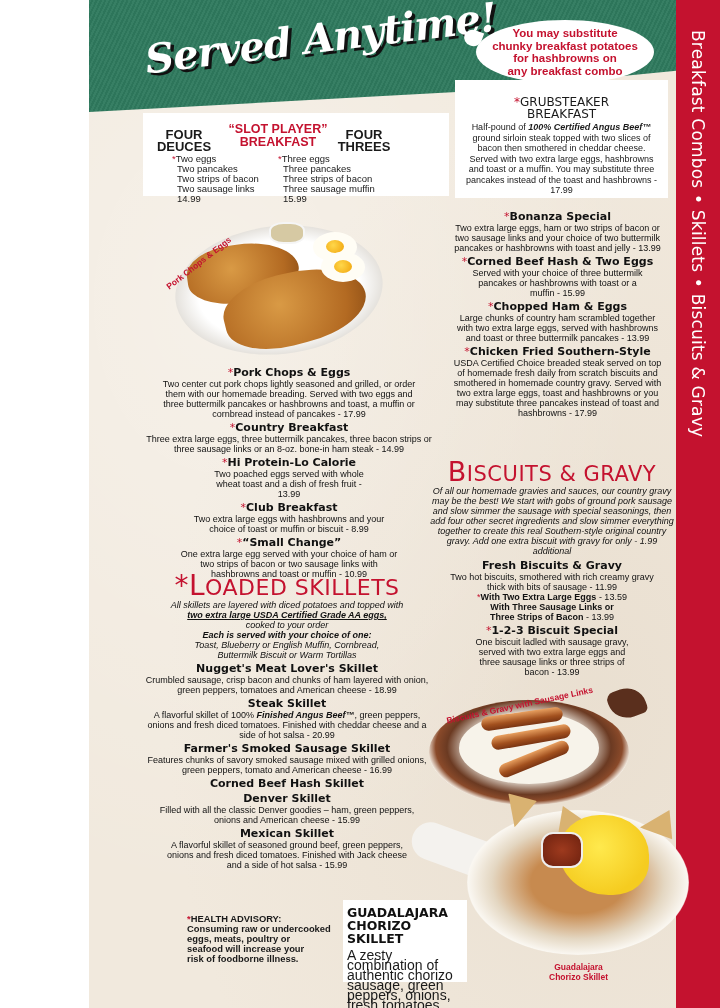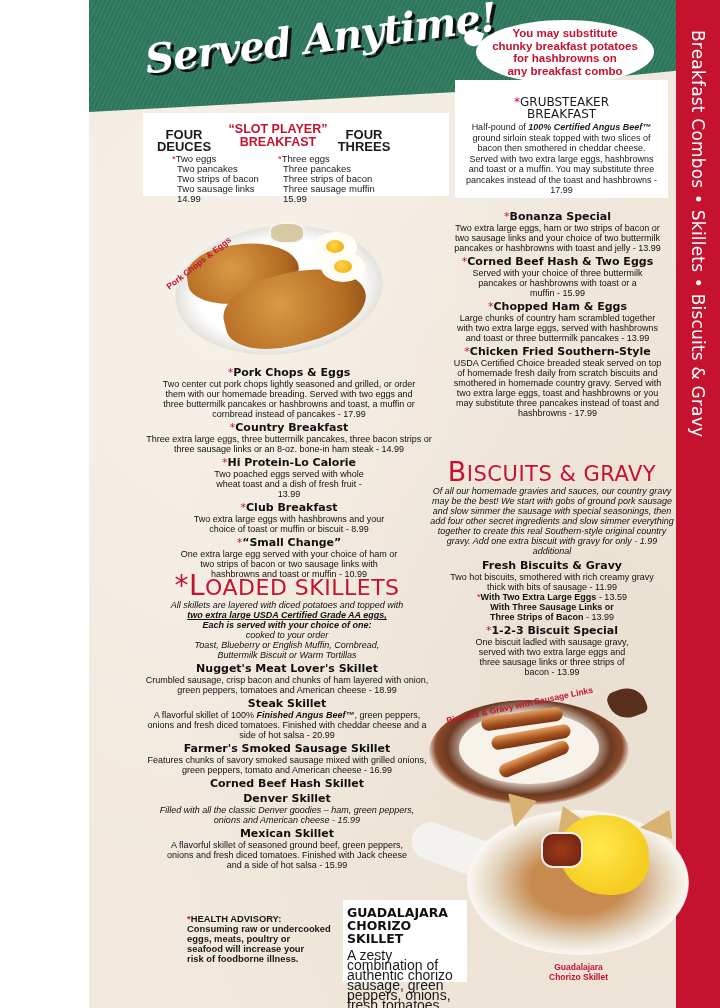--- a/index.html
+++ b/index.html
@@ -247,43 +247,43 @@
     <div class="sausage" style="left:392px;top:712px;width:82px;transform:rotate(-8deg);"></div>
     <div class="sausage" style="left:402px;top:730px;width:80px;transform:rotate(-10deg);"></div>
     <div class="sausage" style="left:408px;top:752px;width:74px;transform:rotate(-22deg);"></div>
     <div class="photo-label" style="left:356px;top:700px;transform:rotate(-12deg);">Biscuits &amp; Gravy with Sausage Links</div>
   </div>
 
   <div class="block" style="left:48px; top:574px; width:300px;">
     <div class="section-head loaded-head"><span class="big">*</span><span class="big">L</span><span>OADED SKILLETS</span></div>
     <div class="item-desc ital">All skillets are layered with diced potatoes and topped with</div>
     <div class="item-desc under">two extra large USDA Certified Grade AA eggs,</div>
+    <div class="item-desc ital">cooked to your order</div>
     <div class="item-desc ital red" style="font-weight:bold;">Each is served with your choice of one:</div>
-    <div class="item-desc ital">cooked to your order</div>
     <div class="item-desc ital">Toast, Blueberry or English Muffin, Cornbread,</div>
     <div class="item-desc ital" style="margin-bottom:3px;">Buttermilk Biscuit or Warm Tortillas</div>
 
     <div class="menu-item">
       <div class="item-title"><b>Nugget's Meat Lover's Skillet</b></div>
       <div class="item-desc">Crumbled sausage, crisp bacon and chunks of ham layered with onion, green peppers, tomatoes and American cheese - 18.99</div>
     </div>
     <div class="menu-item">
       <div class="item-title"><b>Steak Skillet</b></div>
       <div class="item-desc" style="padding:0 10px;"><span>A flavorful skillet of 100% </span><b><i>Finished Angus Beef™</i></b><span>, green peppers, onions and fresh diced tomatoes. Finished with cheddar cheese and a side of hot salsa - 20.99</span></div>
     </div>
     <div class="menu-item">
       <div class="item-title"><b>Farmer's Smoked Sausage Skillet</b></div>
       <div class="item-desc">Features chunks of savory smoked sausage mixed with grilled onions, green peppers, tomato and American cheese - 16.99</div>
     </div>
     <div class="menu-item">
       <div class="item-title"><b>Corned Beef Hash Skillet</b></div>
     </div>
     <div class="menu-item">
       <div class="item-title"><b>Denver Skillet</b></div>
-      <div class="item-desc" style="padding:0 20px;font-style:italic;">Filled with all the classic Denver goodies – ham, green peppers, onions and American cheese - 15.99</div>
+      <div class="item-desc" style="padding:0 20px;">Filled with all the classic Denver goodies – ham, green peppers, onions and American cheese - 15.99</div>
     </div>
     <div class="menu-item">
       <div class="item-title"><b>Mexican Skillet</b></div>
       <div class="item-desc" style="padding:0 26px;">A flavorful skillet of seasoned ground beef, green peppers, onions and fresh diced tomatoes. Finished with Jack cheese and a side of hot salsa - 15.99</div>
     </div>
   </div>
 
   <div class="photo">
     <div class="handle-white"></div>
     <div class="chorizo-plate"></div>

